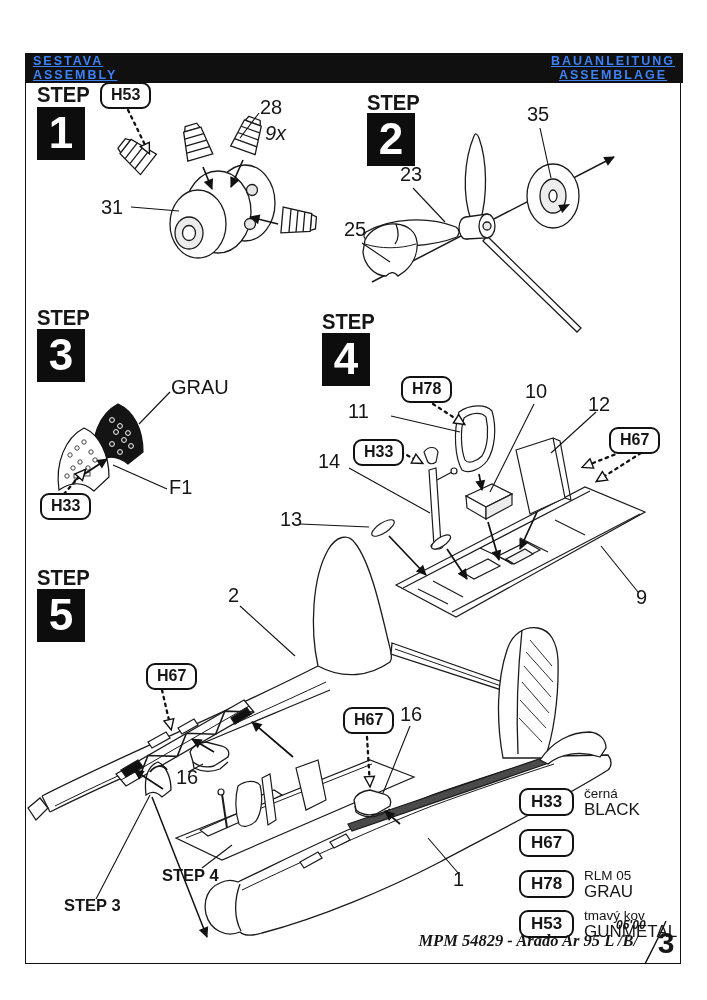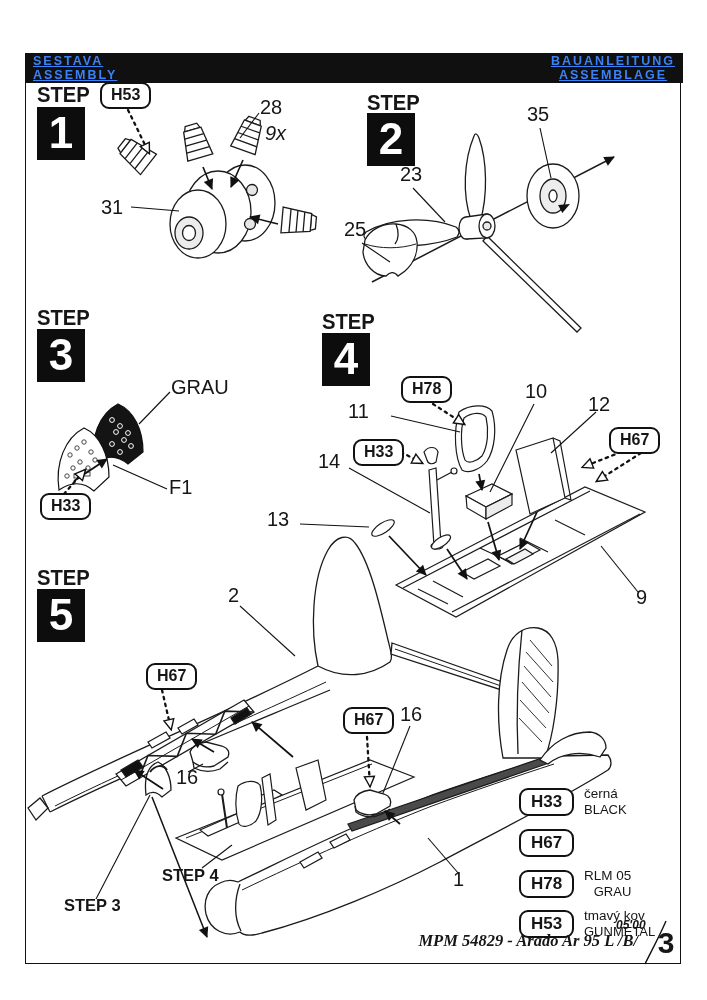--- a/index.html
+++ b/index.html
@@ -16,21 +16,21 @@
   .paint{position:absolute;border:2px solid #111;border-radius:9px;background:#fff;font-weight:bold;font-size:16px;
          padding:1px 9px 2px 9px;line-height:20px;}
   .lbl{position:absolute;font-size:20px;}
   .ital{font-style:italic;}
   .refLbl{position:absolute;font-size:16.5px;font-weight:bold;}
   .legend-row{position:absolute;left:519px;width:160px;height:36px;}
   .legend-box{position:absolute;left:0;top:2px;border:2px solid #111;border-radius:9px;background:#fff;font-weight:bold;
               font-size:17px;padding:1px 10px 2px 10px;line-height:21px;}
   .legend-names{position:absolute;left:65px;top:0;}
   .legend-names .cz{display:block;font-size:13.5px;line-height:15px;}
-  .legend-names .en{display:block;font-size:13px;line-height:17px;text-align:right;}
+  .legend-names .en{display:block;font-size:17px;line-height:17px;text-align:right;}
   .foot-date{position:absolute;left:616px;top:918px;font-family:Liberation Sans, sans-serif;font-style:italic;font-weight:bold;font-size:12px;}
   .foot-title{position:absolute;left:340px;top:931px;width:298px;text-align:right;font-family:"Liberation Serif",serif;
               font-style:italic;font-weight:bold;font-size:16.5px;}
   .foot-page{position:absolute;left:650px;top:926px;width:32px;text-align:center;font-weight:bold;font-size:30px;}
   svg.art{position:absolute;left:0;top:0;pointer-events:none;}
 </style>
 </head>
 <body>
 
 <div class="page">
@@ -288,21 +288,21 @@
   <div class="lbl" style="left:260px;top:96px">28</div>
   <div class="lbl ital" style="left:265px;top:122px">9x</div>
   <div class="lbl" style="left:101px;top:196px">31</div>
   <div class="lbl" style="left:527px;top:103px">35</div>
   <div class="lbl" style="left:400px;top:163px">23</div>
   <div class="lbl" style="left:344px;top:218px">25</div>
   <div class="lbl" style="left:171px;top:376px">GRAU</div>
   <div class="lbl" style="left:169px;top:476px">F1</div>
   <div class="lbl" style="left:348px;top:400px">11</div>
   <div class="lbl" style="left:318px;top:450px">14</div>
-  <div class="lbl" style="left:267px;top:508px">13</div>
+  <div class="lbl" style="left:280px;top:508px">13</div>
   <div class="lbl" style="left:525px;top:380px">10</div>
   <div class="lbl" style="left:588px;top:393px">12</div>
   <div class="lbl" style="left:636px;top:586px">9</div>
   <div class="lbl" style="left:228px;top:584px">2</div>
   <div class="lbl" style="left:176px;top:766px">16</div>
   <div class="lbl" style="left:400px;top:703px">16</div>
   <div class="lbl" style="left:453px;top:868px">1</div>
   <div class="refLbl" style="left:162px;top:866px">STEP 4</div>
   <div class="refLbl" style="left:64px;top:896px">STEP 3</div>
 

